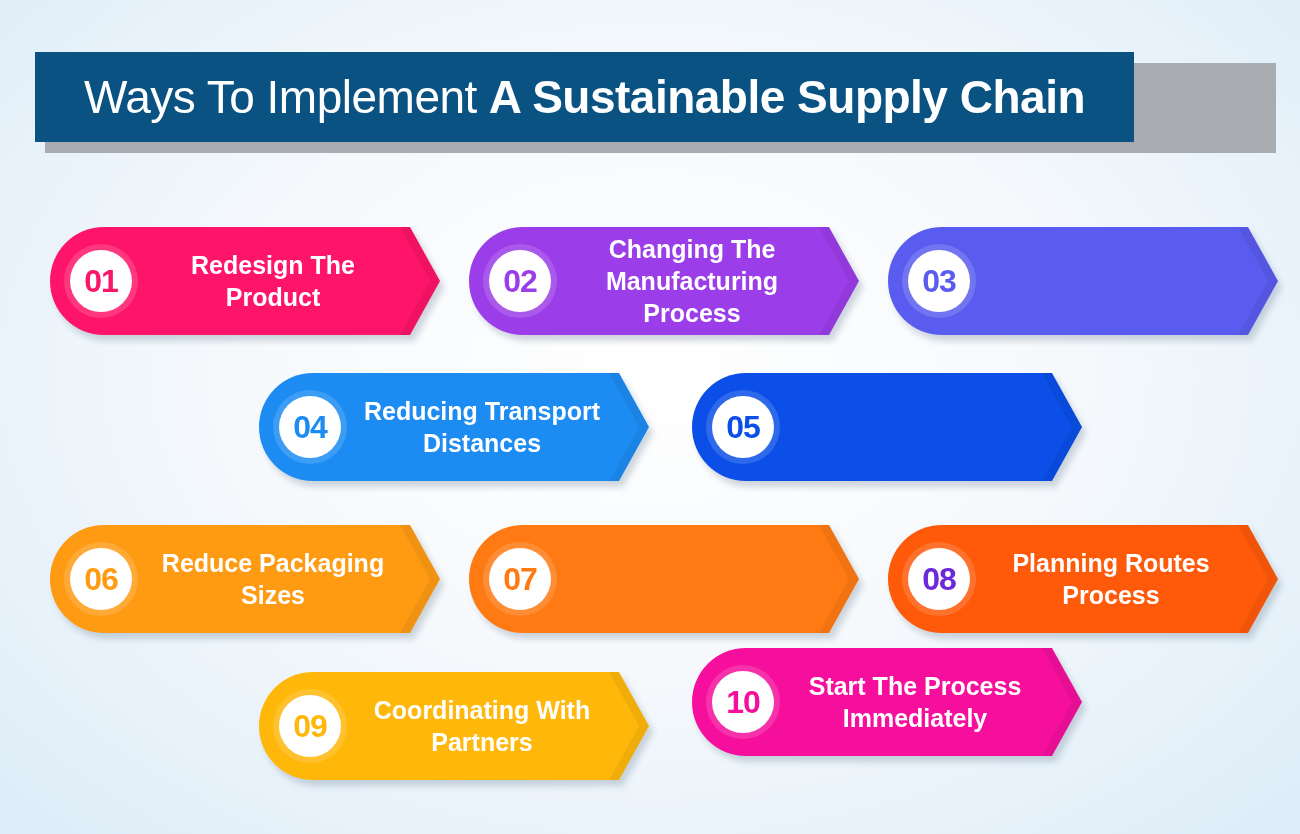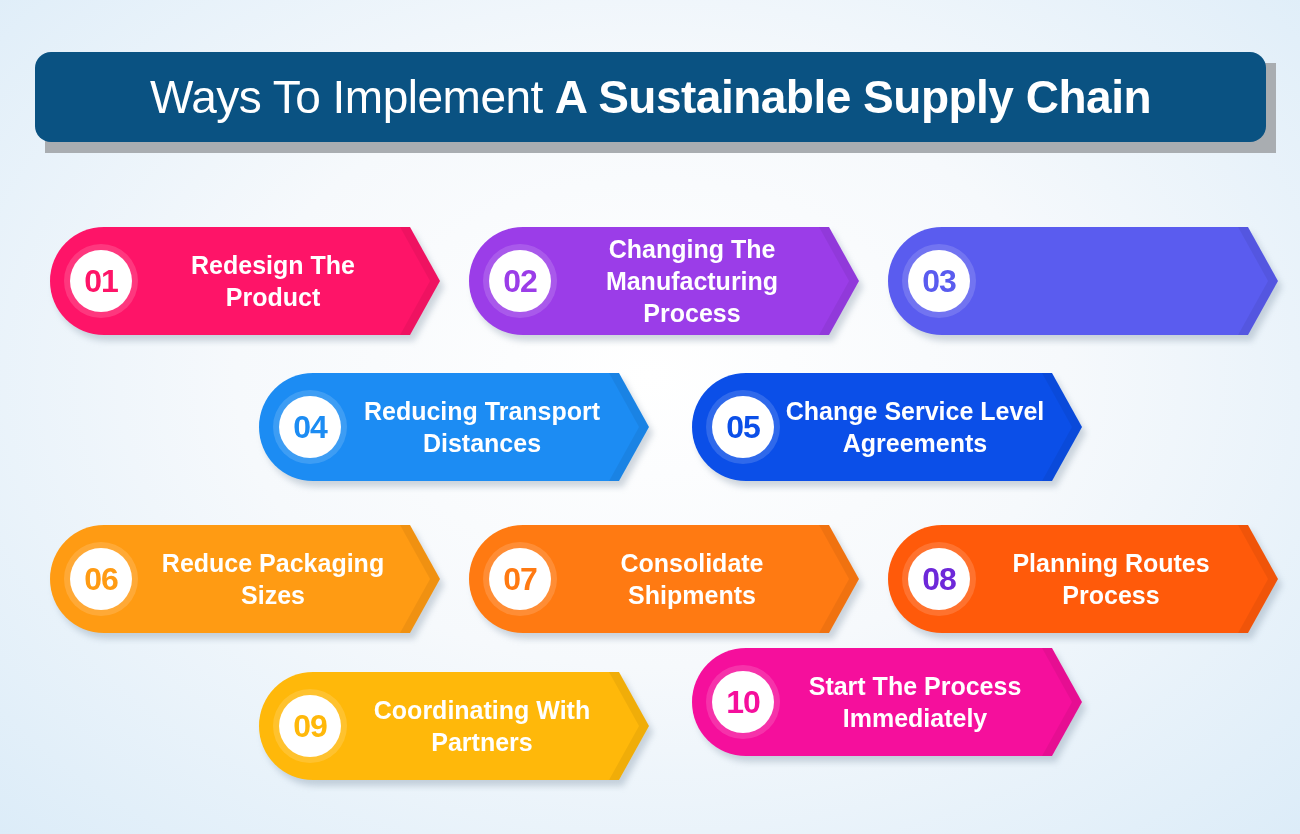--- a/index.html
+++ b/index.html
@@ -6,24 +6,24 @@
   body {
     width:1300px; height:834px; position:relative; overflow:hidden;
     background: radial-gradient(ellipse at 50% 45%, #ffffff 0%, #f6f9fc 45%, #dcecf8 100%);
     font-family: "Liberation Sans", sans-serif;
   }
   .title-shadow {
     position:absolute; left:45px; top:63px; width:1231px; height:90px;
     background:#a9adb1;
   }
   .title-box {
-    position:absolute; left:35px; top:52px; width:1231px; height:90px;
+    position:absolute; left:35px; top:52px; width:1099px; height:90px;
     background:#0a5282;
     display:flex; align-items:center; justify-content:center;
-    color:#fff; font-size:46px; white-space:nowrap; letter-spacing:-0.5px;border-radius:16px;
+    color:#fff; font-size:46px; white-space:nowrap; letter-spacing:-0.5px;
   }
   .title-box .light { font-weight:normal; }
   .title-box .bold { font-weight:bold; margin-left:12px; }
 
   .step {
     position:absolute; width:390px; height:108px;
     filter: drop-shadow(4px 6px 3px rgba(120,140,160,0.35));
   }
   .step .shape {
     position:absolute; inset:0;
@@ -92,37 +92,35 @@
       </div>
     <div class="num-circle" style="color: rgb(28, 140, 243); text-align: right;">04</div>
     <div class="label">Reducing Transport Distances</div>
   </div>
   <div class="step" style="left: 692px; top: 373px;">
     <div class="shape">
         <div class="shape-inner" style="background: rgb(11, 79, 232);"></div>
         <div class="fold"></div>
       </div>
     <div class="num-circle" style="color: rgb(11, 79, 232);">05</div>
-    <div class="label">Change Service Level Agreements</div>
   </div>
   <div class="step" style="left: 50px; top: 525px;">
     <div class="shape">
         <div class="shape-inner" style="background: rgb(255, 155, 19);"></div>
         <div class="fold"></div>
       </div>
     <div class="num-circle" style="color: rgb(255, 155, 19);">06</div>
     <div class="label">Reduce Packaging Sizes</div>
   </div>
   <div class="step" style="left: 469px; top: 525px;">
     <div class="shape">
         <div class="shape-inner" style="background: rgb(255, 122, 18);"></div>
         <div class="fold"></div>
       </div>
     <div class="num-circle" style="color: rgb(255, 122, 18);">07</div>
-    <div class="label">Consolidate Shipments</div>
   </div>
   <div class="step" style="left: 888px; top: 525px;">
     <div class="shape">
         <div class="shape-inner" style="background: rgb(255, 90, 10);"></div>
         <div class="fold"></div>
       </div>
     <div class="num-circle" style="color: #6d28d9;">08</div>
     <div class="label">Planning Routes Process</div>
   </div>
   <div class="step" style="left: 259px; top: 672px;">

